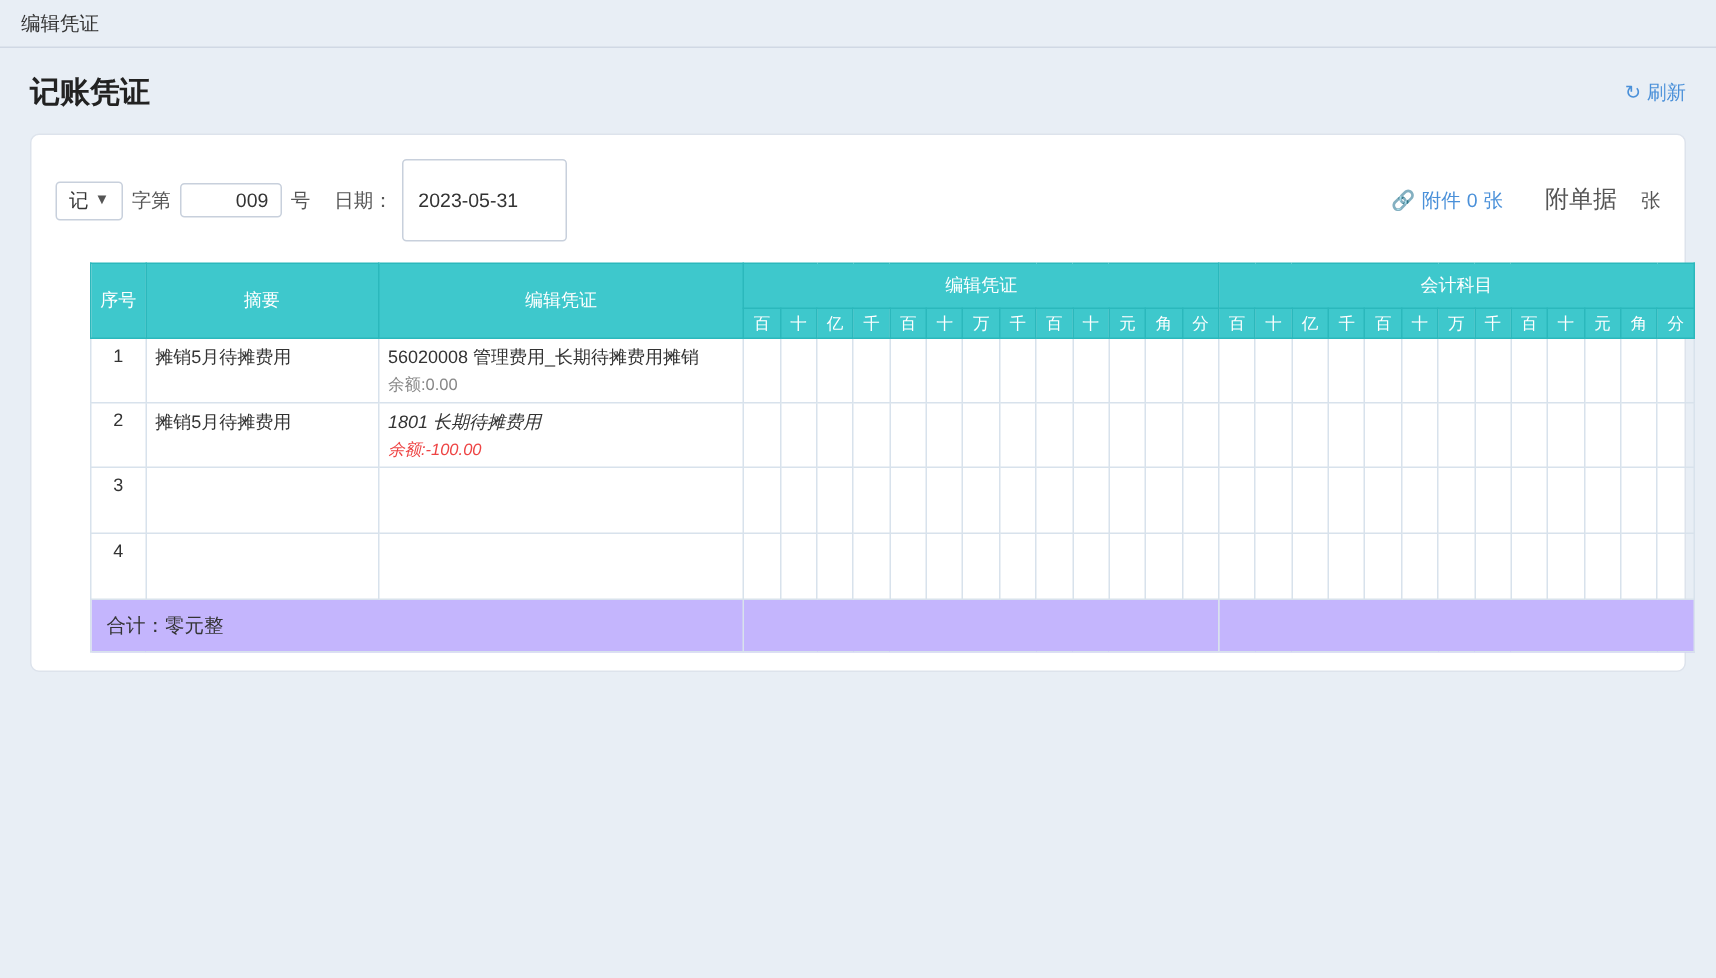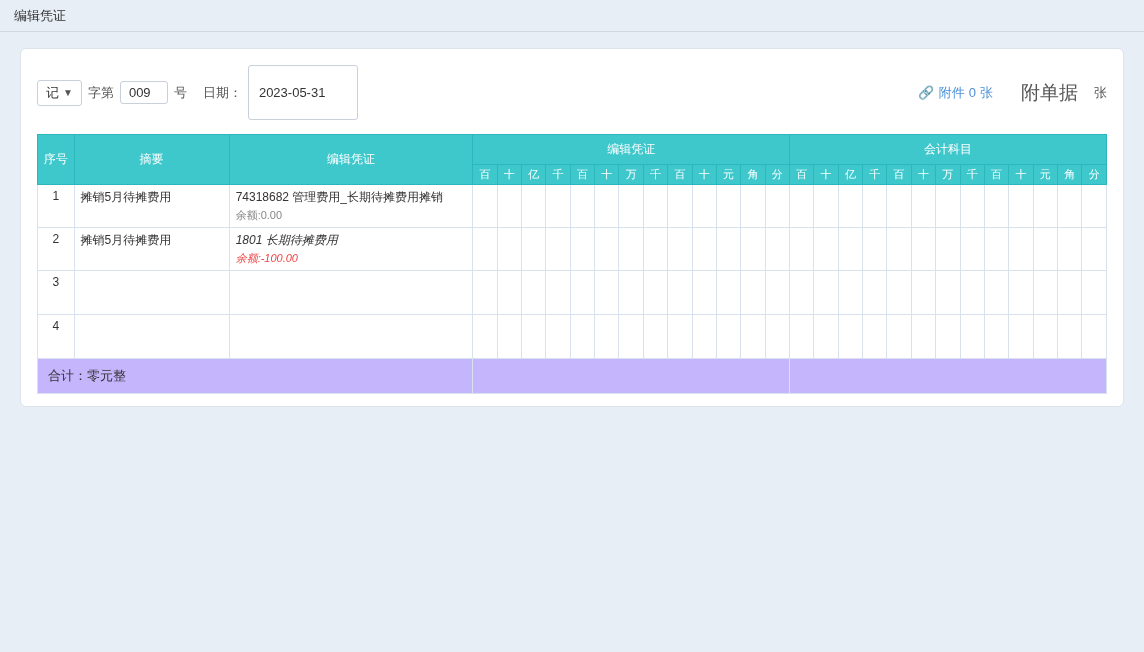--- a/index.html
+++ b/index.html
@@ -78,22 +78,22 @@
       cursor: pointer;
       font-size: 13px;
       color: #333;
       gap: 4px;
     }
     .input-field {
       border: 1px solid #c8d0dc;
       border-radius: 3px;
       padding: 3px 8px;
       font-size: 13px;
-      width: 48px;
-      text-align: left;
+      width: 68px;
+      text-align: right;
       color: #333;
       background: #fff;
     }
     .date-field {
       border: 1px solid #c8d0dc;
       border-radius: 3px;
       padding: 19px 10px;
       font-size: 13px;
       color: #333;
       background: #fff;
@@ -108,32 +108,33 @@
     .attach-link {
       color: #4a90d9;
       cursor: pointer;
       font-size: 13px;
       display: flex;
       align-items: center;
       gap: 4px;
     }
     .attach-label {
       color: #555;
-      font-size: 19px;
+      font-size: 16px;
       padding-left: 12px;
     }
     .zhang-label {
       color: #555;
       font-size: 13px;
     }
     
     .voucher-table {
       width: 100%;
       border-collapse: collapse;
       font-size: 12px;
+      margin-left: 23px;
     }
     .voucher-table th {
       background: #3ec8cc;
       color: #fff;
       text-align: center;
       padding: 6px 4px;
       border: 1px solid #2bb8bc;
       font-weight: normal;
       white-space: nowrap;
     }
@@ -216,20 +217,27 @@
     }
   </style>
 </head>
 <body>
 
 <div class="title-bar">
   <span>编辑凭证</span>
 </div>
 
 <div class="main-area">
+  <div class="page-header">
+    <h1 class="page-title">记账凭证</h1>
+    <button class="refresh-btn">
+      <span>↻</span>
+      <span>刷新</span>
+    </button>
+  </div>
 
   <div class="card">
 
     <div class="form-row">
       <div class="form-group">
         <button class="select-btn">
           <span>记</span>
           <span class="chevron-icon">▼</span>
         </button>
         <span class="label">字第</span>
@@ -295,21 +303,21 @@
             <th class="col-digit digit-chars" style="font-size: 11px; padding: 2px 1px;">元</th>
             <th class="col-digit digit-chars" style="font-size: 11px; padding: 2px 1px;">角</th>
             <th class="col-digit digit-chars" style="font-size: 11px; padding: 2px 1px;">分</th>
           </tr>
       </thead>
       <tbody id="table-body">
       <tr>
             <td class="seq-cell">1</td>
             <td style="font-size: 12px;">摊销5月待摊费用</td>
             <td style="font-size: 12px;">
-              <div>74318682 管理费用_长期待摊费用摊销</div>
+              <div>56020008 管理费用_长期待摊费用摊销</div>
               <div class="balance-text">余额:0.00</div>
             </td>
             <td class="col-digit"></td>
             <td class="col-digit"></td>
             <td class="col-digit"></td>
             <td class="col-digit"></td>
             <td class="col-digit"></td>
             <td class="col-digit"></td>
             <td class="col-digit"></td>
             <td class="col-digit"></td>

